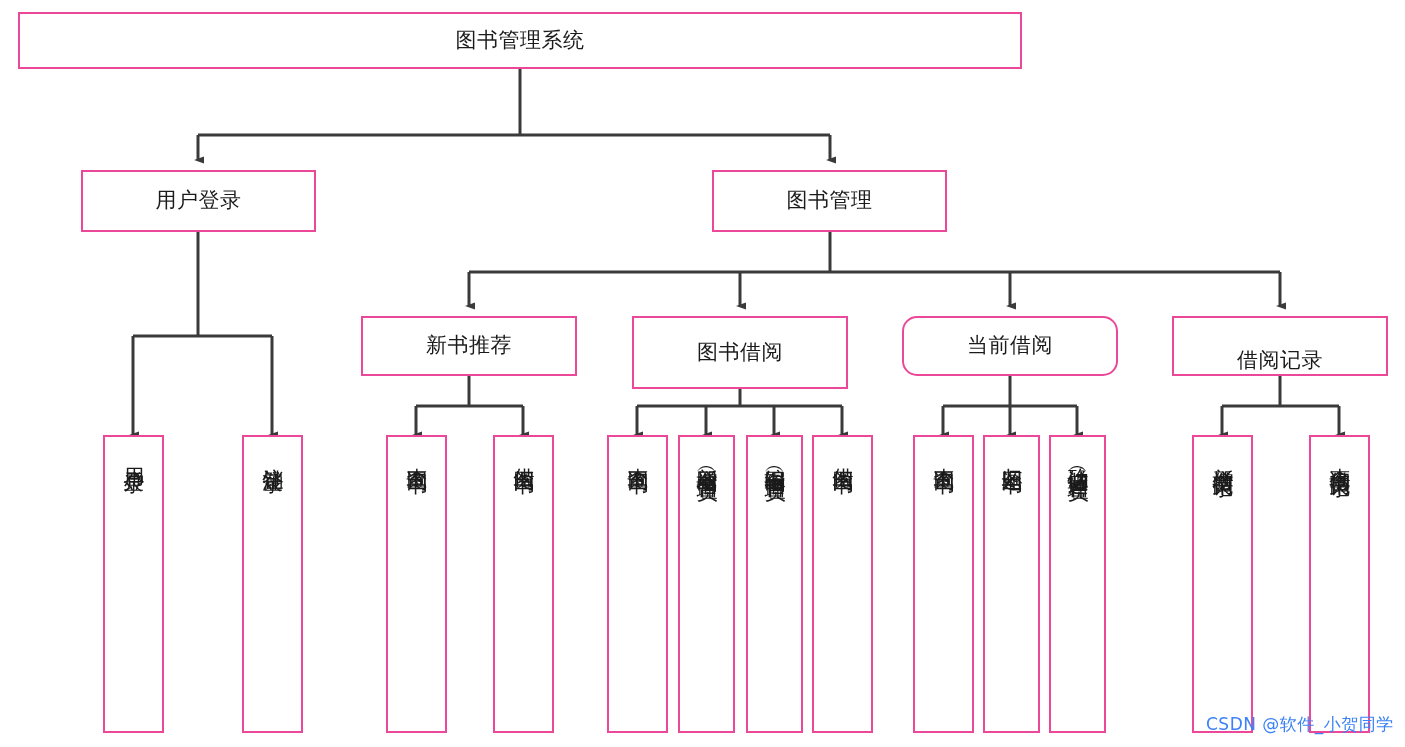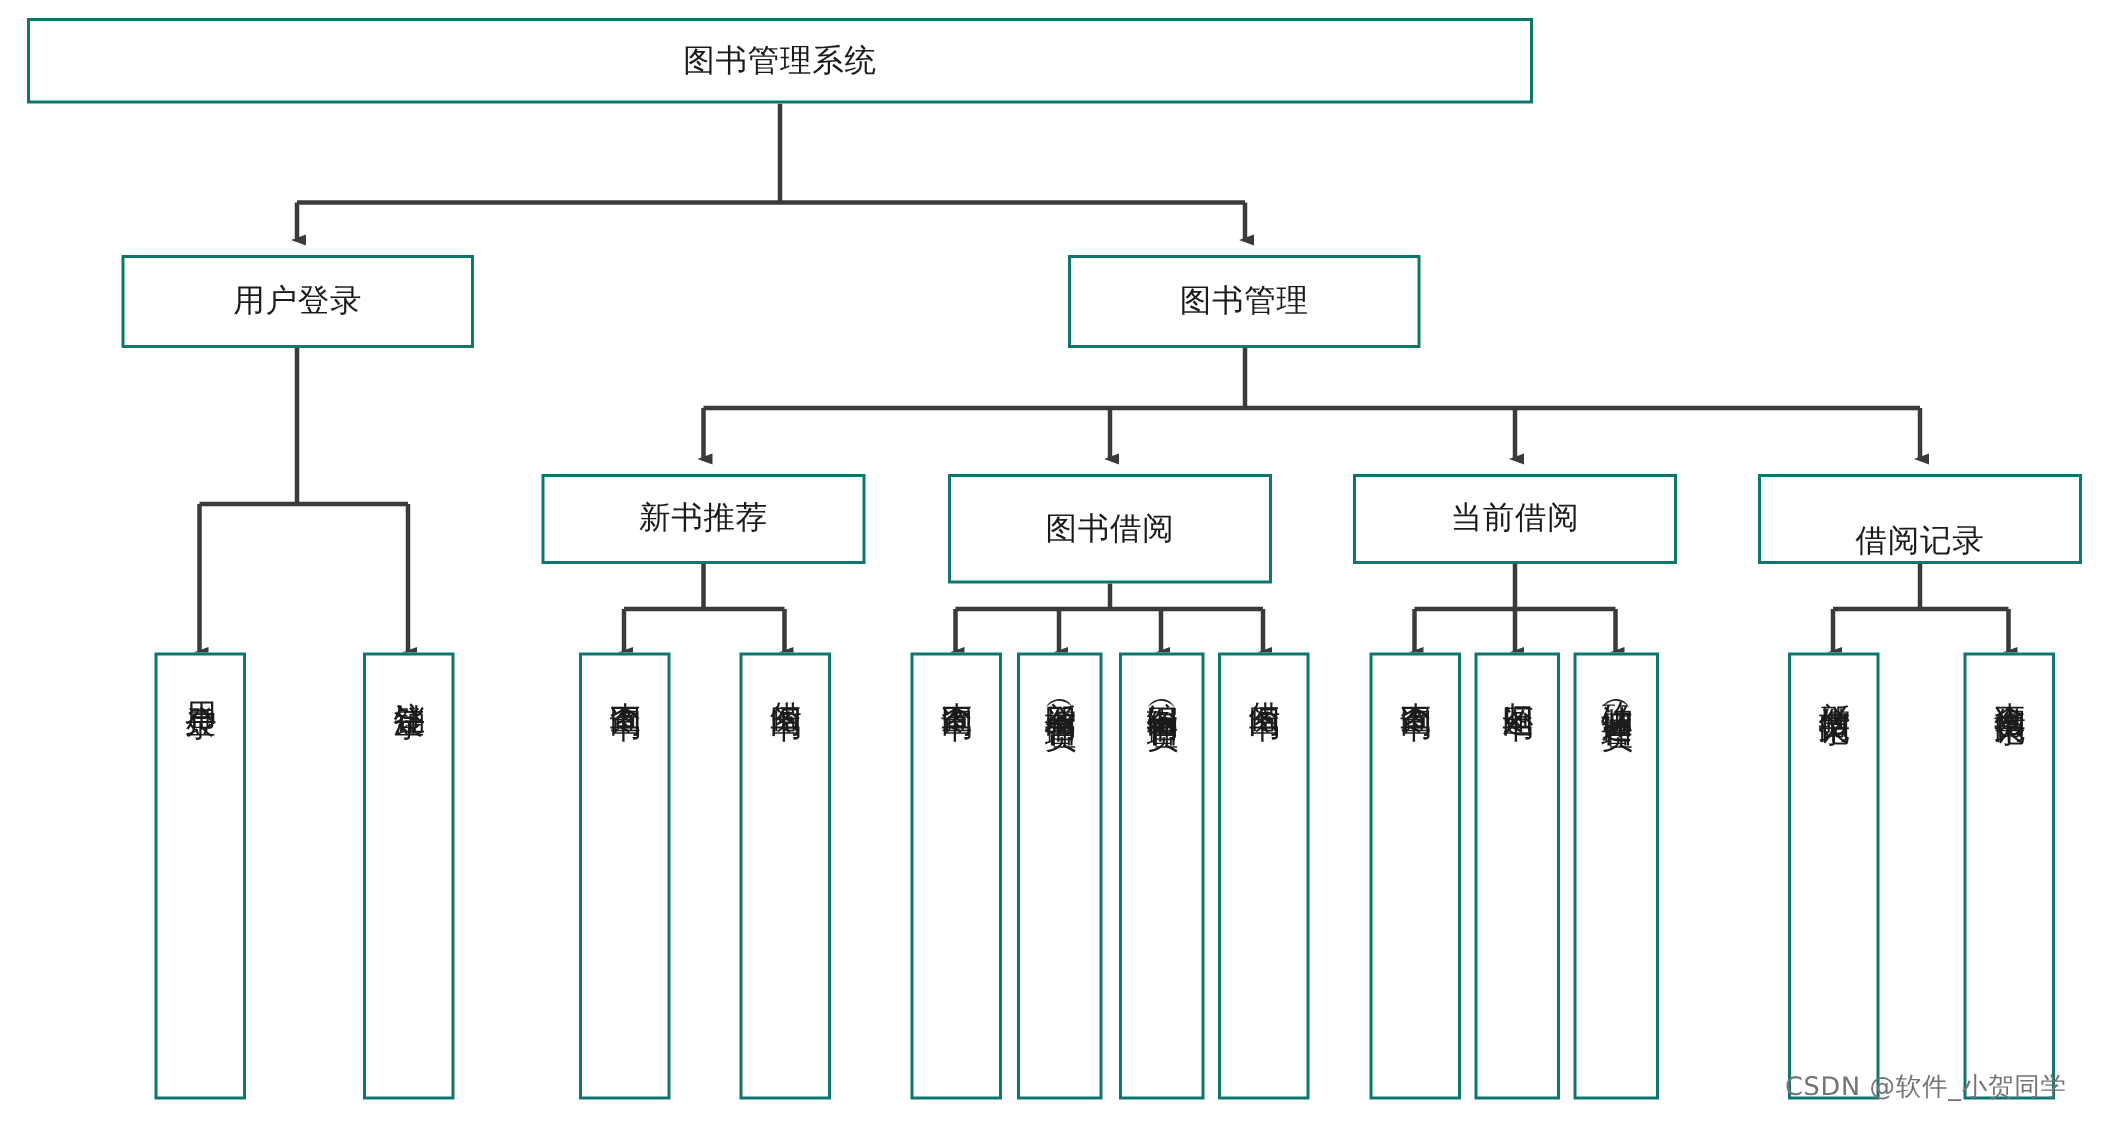--- a/index.html
+++ b/index.html
@@ -21,21 +21,21 @@
     position: absolute;
     left: 0;
     top: 0;
     width: 1405px;
     height: 747px;
     pointer-events: none;
   }
   .node {
     position: absolute;
     box-sizing: border-box;
-    border: 2px solid #0f766e;
+    border: 2px solid #ec4899;
     background: #ffffff;
     display: flex;
     align-items: center;
     justify-content: center;
     color: #1b1b1b;
   }
   .node .label {
     display: block;
     text-align: center;
     line-height: 1.22;
@@ -54,24 +54,25 @@
   .node.v .label {
     writing-mode: vertical-rl;
     text-orientation: upright;
     font-size: 21px;
     line-height: 1.28;
     letter-spacing: 2px;
     white-space: nowrap;
   }
   .watermark {
     position: absolute;
-    color: #737373;
+    color: #3b82f6;
     font-size: 17px;
     white-space: nowrap;
     letter-spacing: 0.5px;
+    margin-left: 16px;
   }
 </style>
 </head>
 <body>
 
 <div id="canvas">
 
   <svg id="wires" viewBox="0 0 1405 747" xmlns="http://www.w3.org/2000/svg">
     <defs>
       <marker id="arrow" markerWidth="10" markerHeight="10" refX="4.2" refY="6" orient="auto" markerUnits="userSpaceOnUse">
@@ -132,21 +133,21 @@
   <div class="node h" style="left:361px; top:316px; width:216px; height:60px;">
     <span class="label">新书推荐</span>
   </div>
 
   <div class="node h" style="left:712px; top:170px; width:235px; height:62px;">
     <span class="label">图书管理</span>
   </div>
   <div class="node h" style="left:632px; top:316px; width:216px; height:73px;">
     <span class="label">图书借阅</span>
   </div>
-  <div class="node h" style="left:902px; top:316px; width:216px; height:60px;">
+  <div class="node h" style="left:902px; top:316px; width:216px; height:60px;border-radius:15px;">
     <span class="label">当前借阅</span>
   </div>
   <div class="node h" style="left:1172px; top:316px; width:216px; height:60px;align-items:flex-end;">
     <span class="label">借阅记录</span>
   </div>
 
   <div class="node v" style="left:103px; top:435px; width:61px; height:298px;">
     <span class="label">用户登录</span>
   </div>
   <div class="node v" style="left:242px; top:435px; width:61px; height:298px;">

